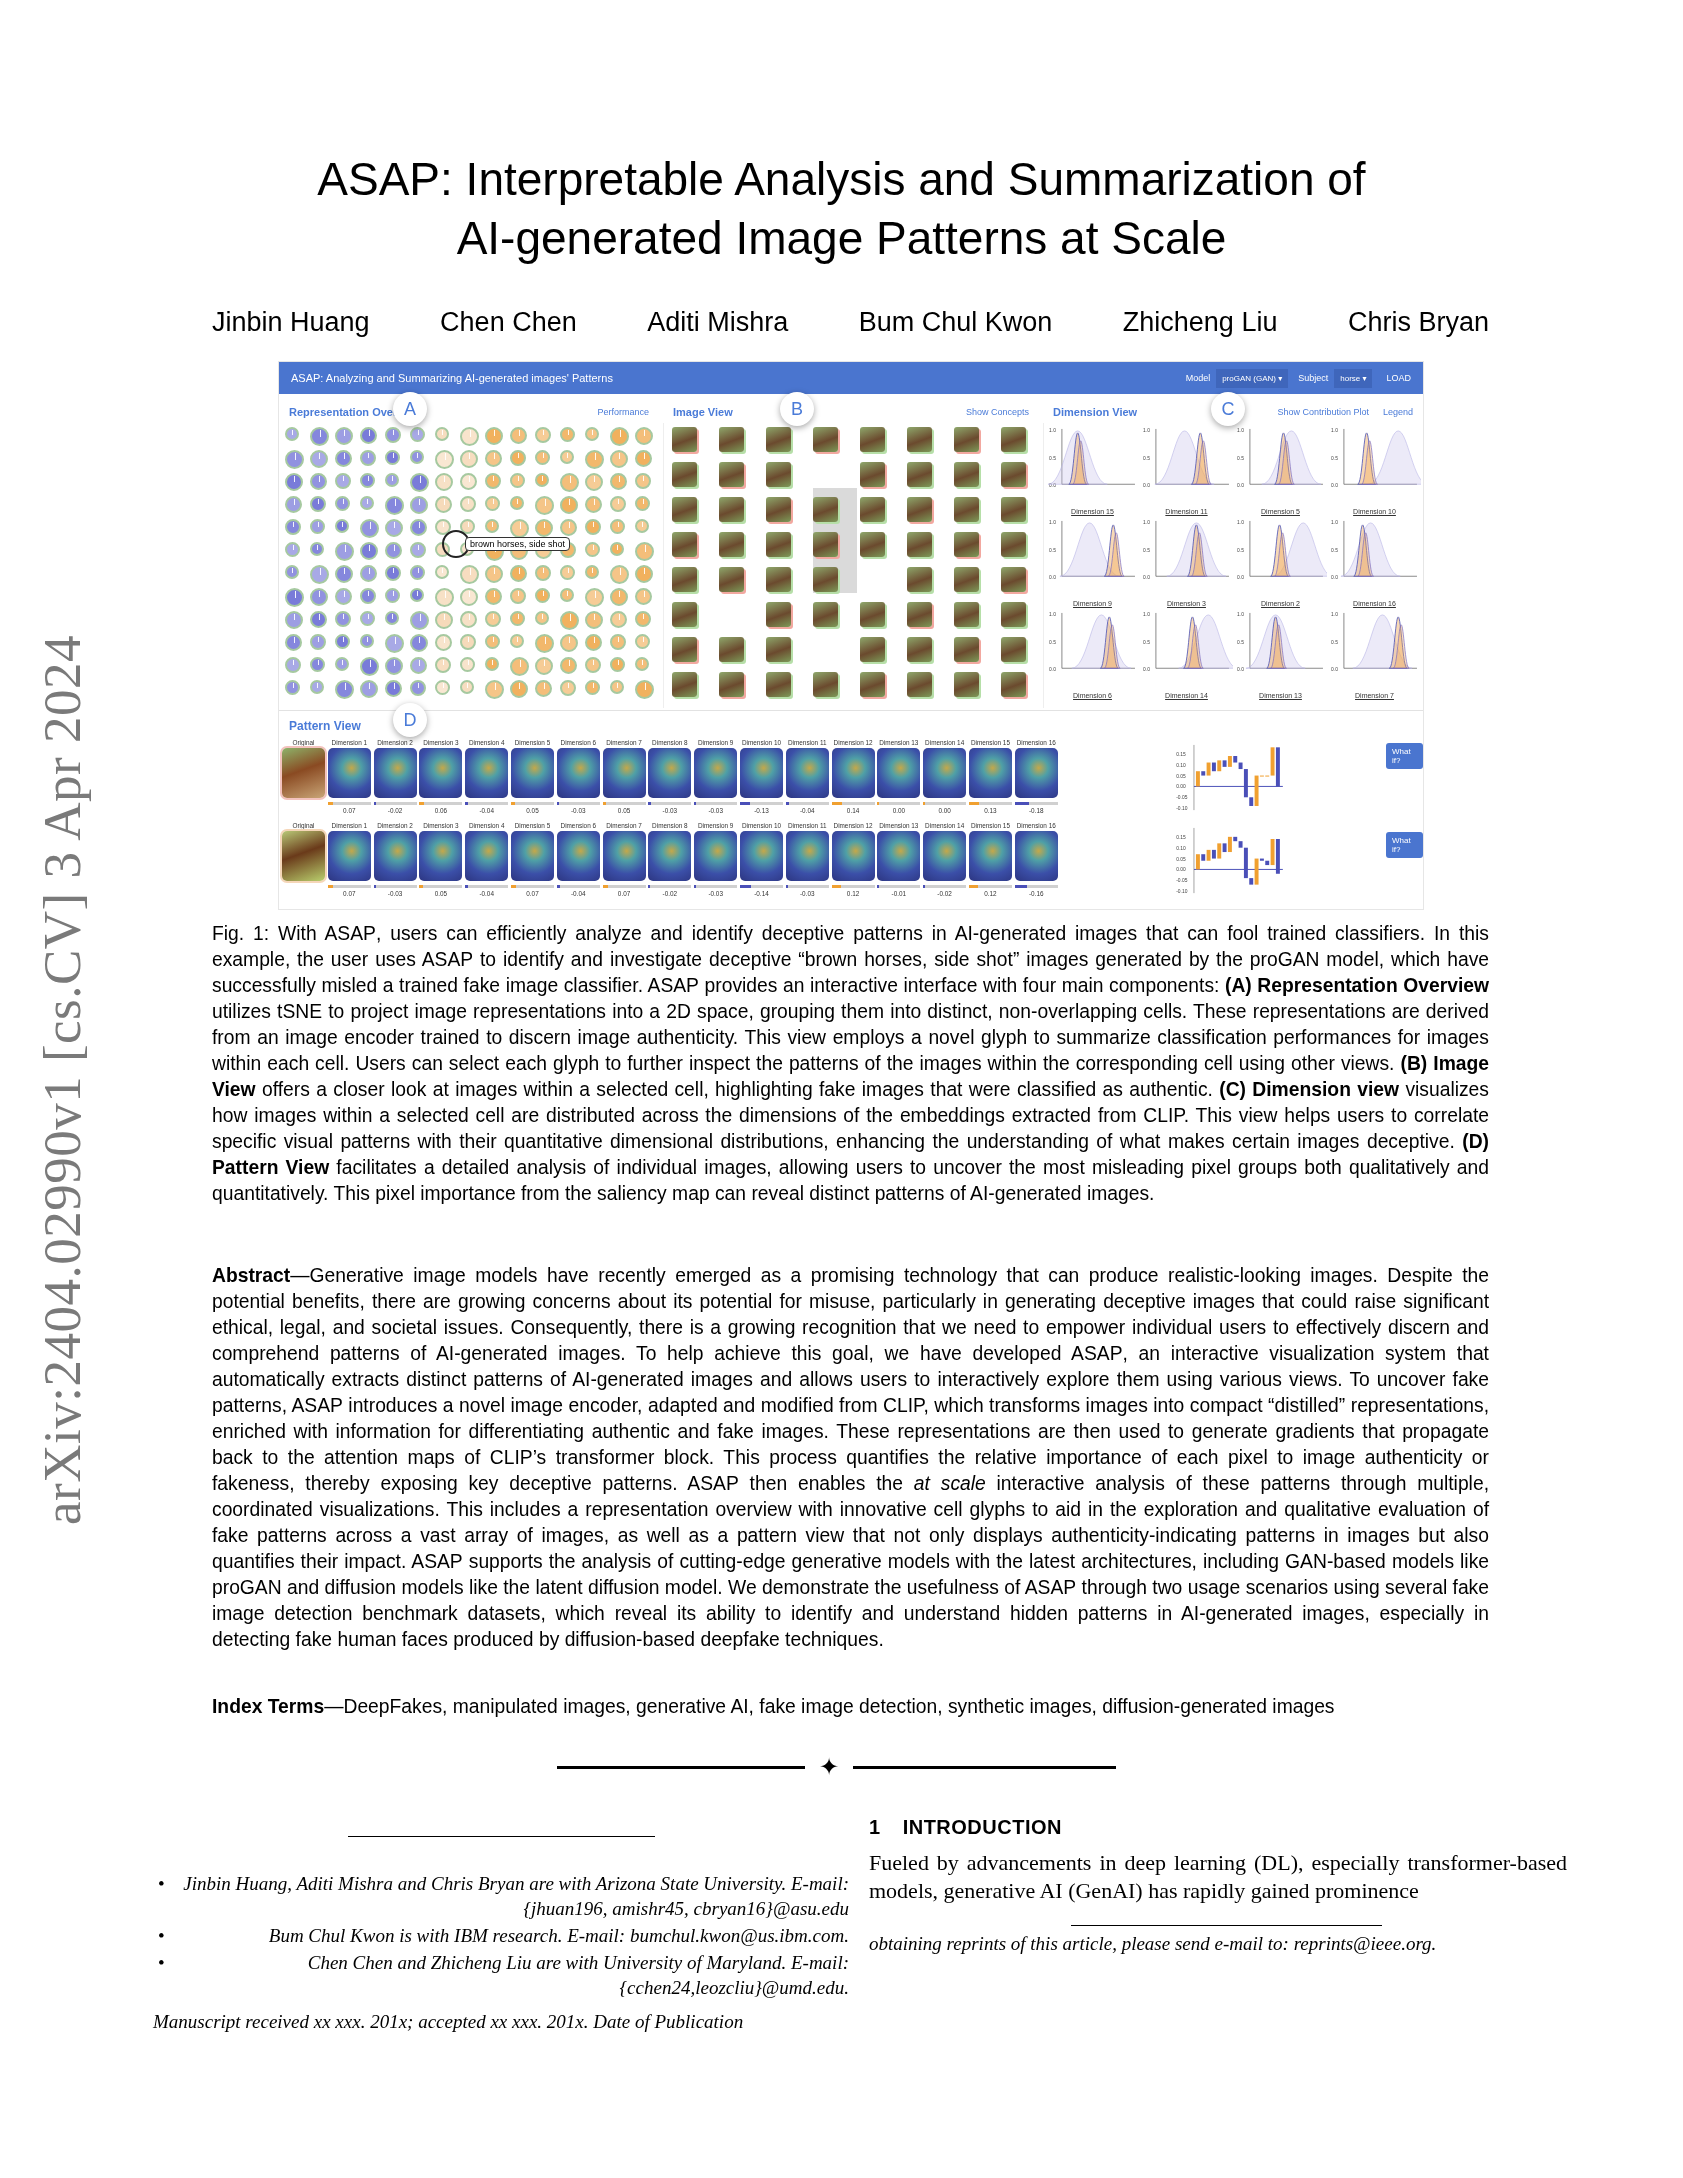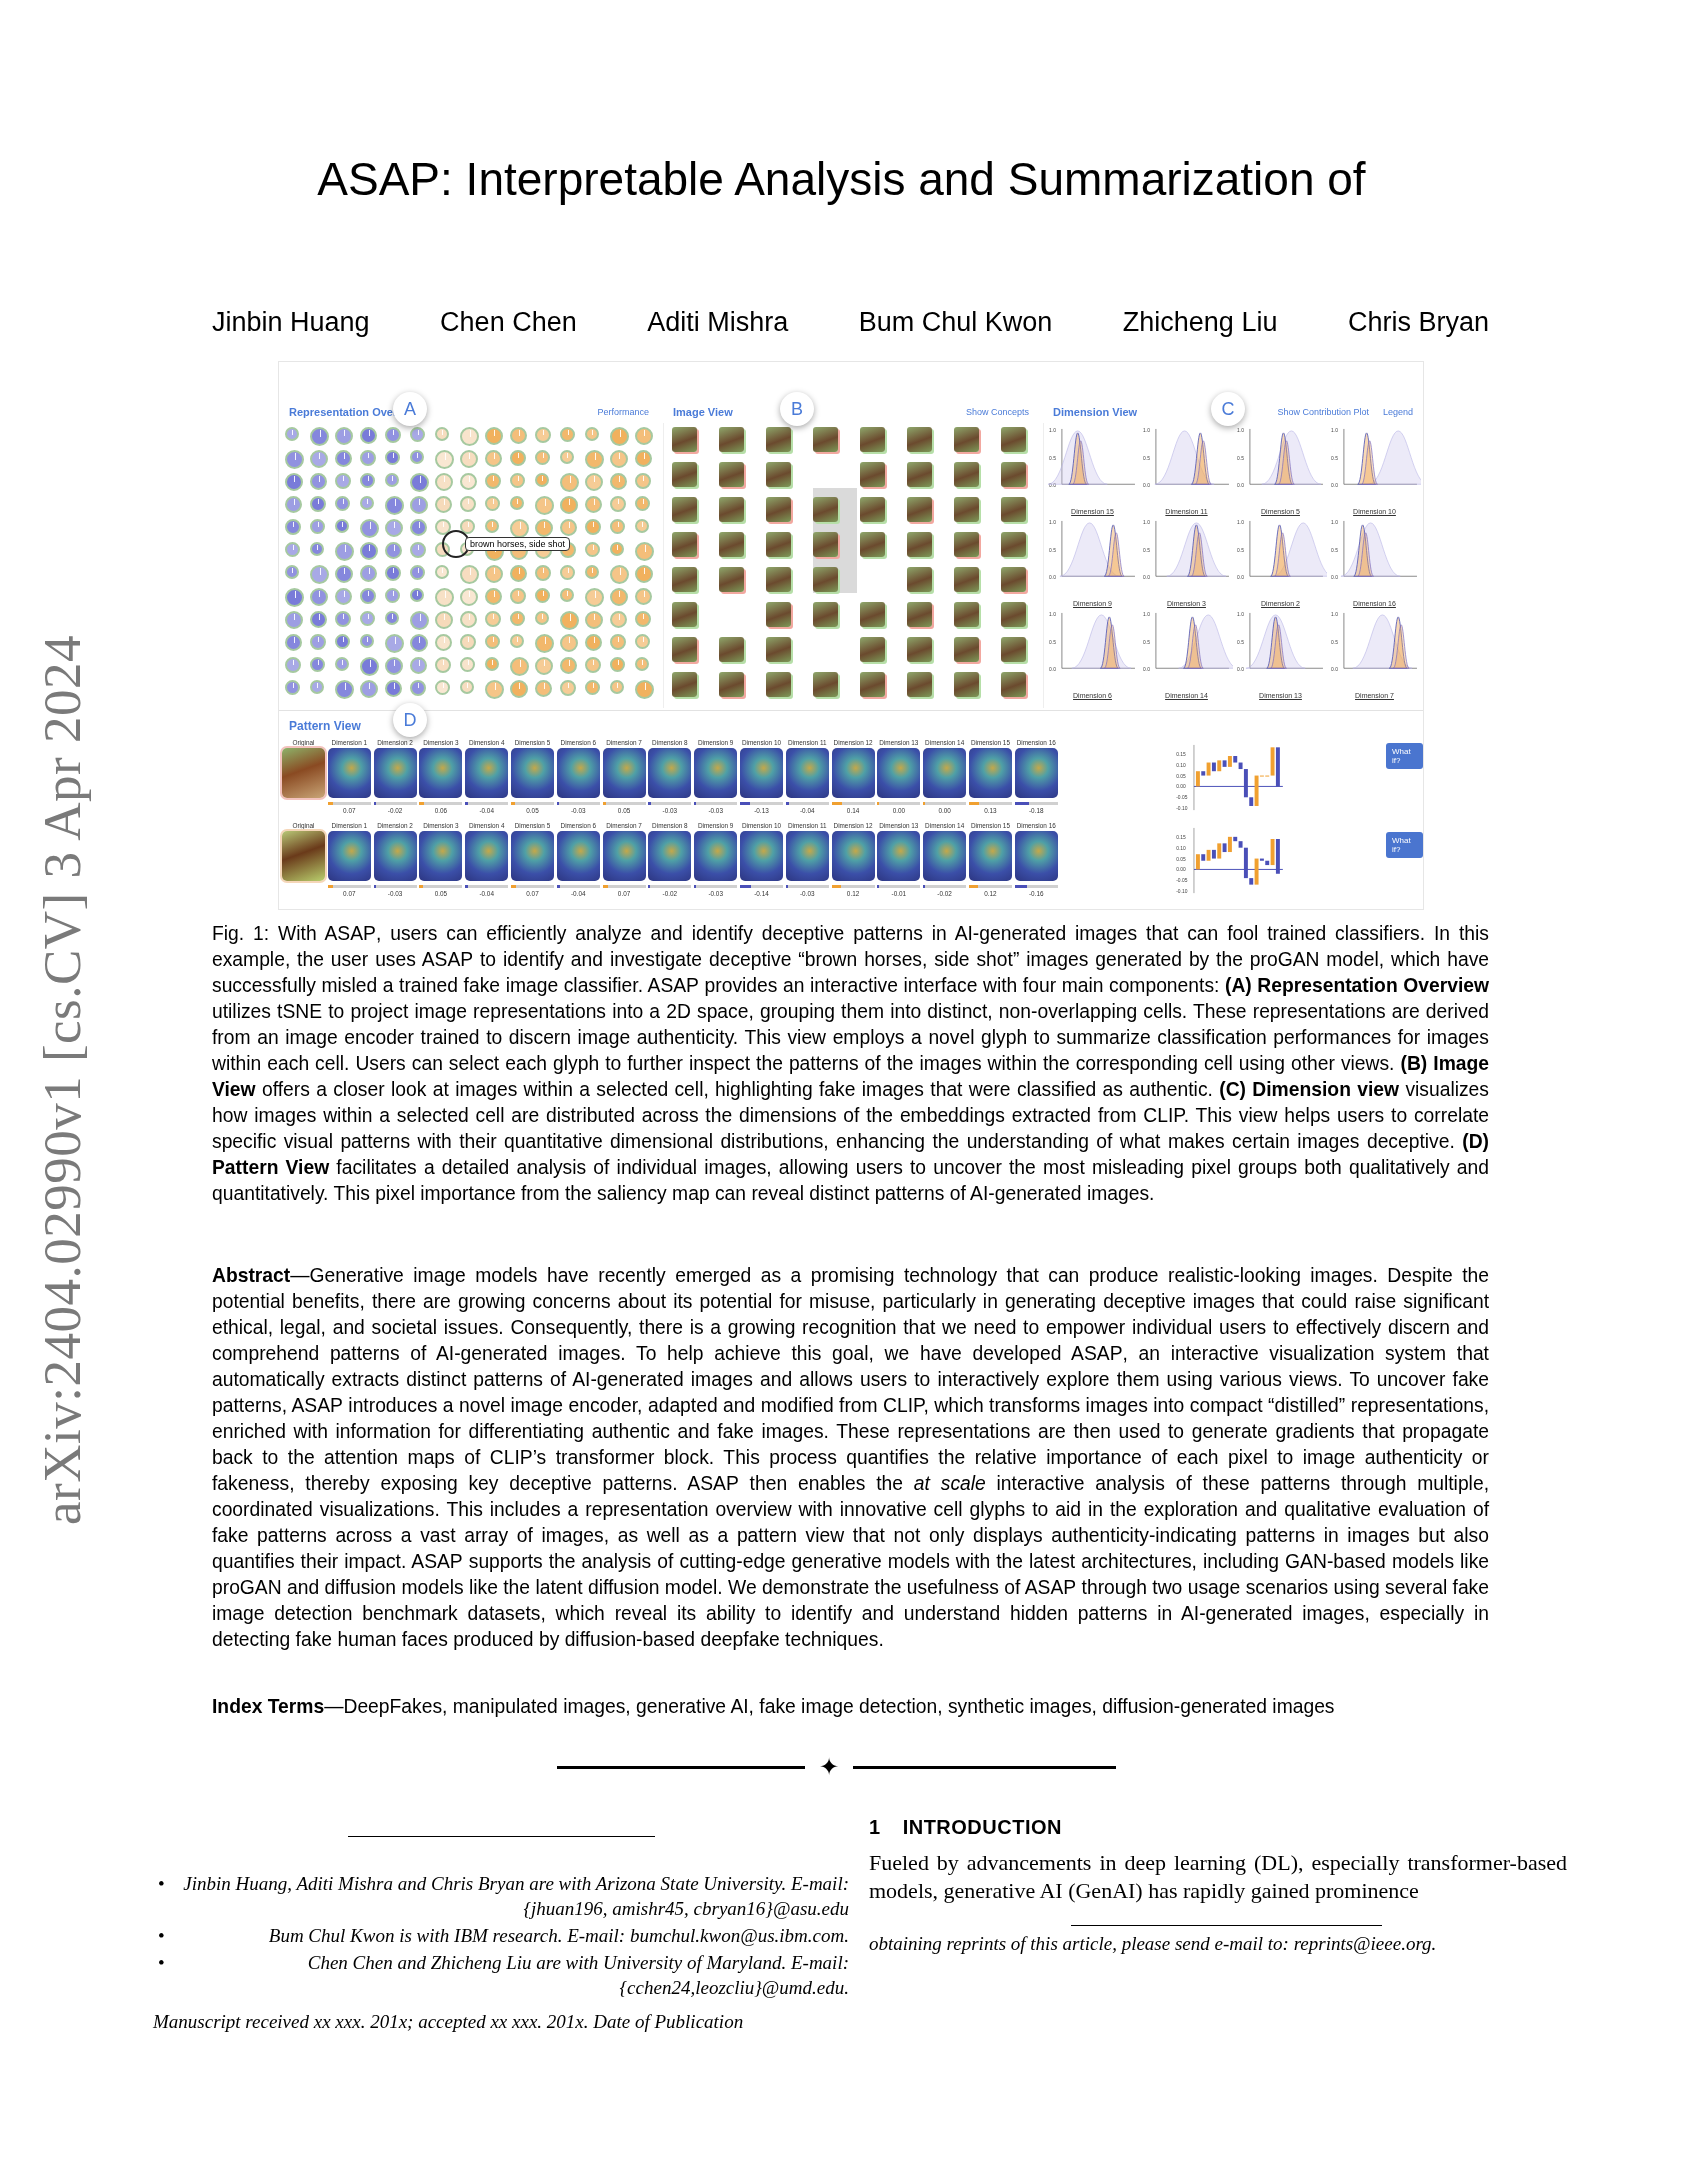--- a/index.html
+++ b/index.html
@@ -104,32 +104,45 @@
   .right-rule { position: absolute; left: 1071px; top: 1925px; width: 311px; height: 1px; background: #000; }
   .right-notes { position: absolute; left: 869px; top: 1931px; width: 698px; font-family: "Liberation Serif", serif; font-style: italic; font-size: 19px; line-height: 25px; }
 </style>
 </head>
 <body>
 
 <div class="arxiv-stamp">arXiv:2404.02990v1  [cs.CV]  3 Apr 2024</div>
 
 <div class="title">
   <div>ASAP: Interpretable Analysis and Summarization of</div>
+  <div>AI-generated Image Patterns at Scale</div>
 </div>
 
 <div class="authors">
   <span>Jinbin Huang</span>
   <span>Chen Chen</span>
   <span>Aditi Mishra</span>
   <span>Bum Chul Kwon</span>
   <span>Zhicheng Liu</span>
   <span>Chris Bryan</span>
 </div>
 
 <div class="figure">
+  <div class="app-bar">
+    <span class="app-title">ASAP: Analyzing and Summarizing AI-generated images' Patterns</span>
+    <span class="ctl">
+      <span>Model</span>
+      <span class="sel">proGAN (GAN) ▾</span>
+    </span>
+    <span class="ctl">
+      <span>Subject</span>
+      <span class="sel">horse ▾</span>
+    </span>
+    <span class="load">LOAD</span>
+  </div>
 
   <div class="panel-head" style="left:0;width:380px;">
     <span class="ph-title">Representation Overview</span>
     <span class="ph-link">Performance</span>
   </div>
   <div class="panel-head" style="left:384px;width:376px;">
     <span class="ph-title">Image View</span>
     <span class="ph-link">Show Concepts</span>
   </div>
   <div class="panel-head" style="left:764px;width:380px;">

